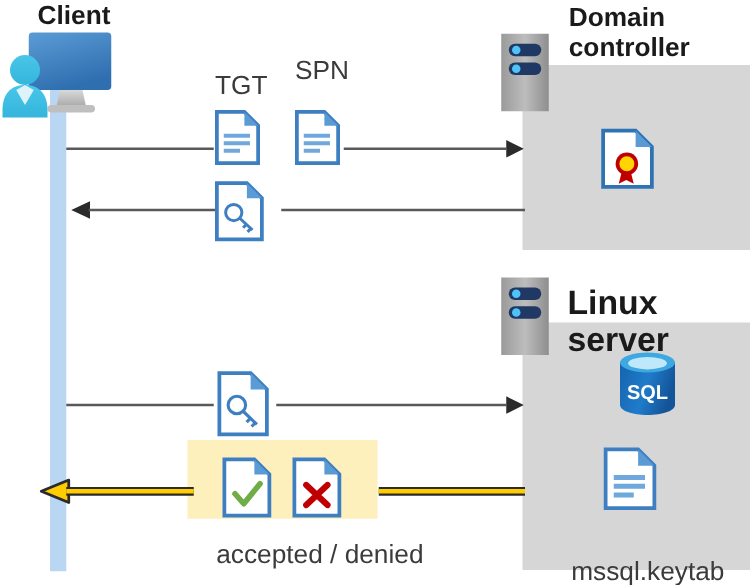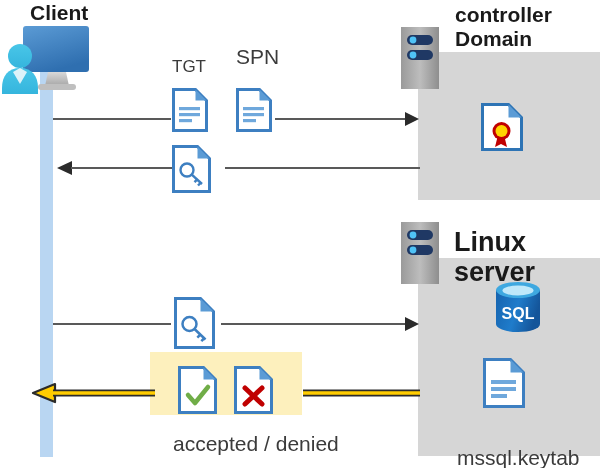--- a/index.html
+++ b/index.html
@@ -58,22 +58,22 @@
       </linearGradient>
     </defs>
     <rect x="0" y="0" width="38" height="62" fill="url(#gSrv1)"></rect>
     <rect x="6" y="8" width="26" height="10" rx="5" fill="#1f3864"></rect>
     <circle cx="12" cy="13" r="3.4" fill="#4fc3f7"></circle>
     <rect x="6" y="23" width="26" height="10" rx="5" fill="#1f3864"></rect>
     <circle cx="12" cy="28" r="3.4" fill="#4fc3f7"></circle>
   </svg>
 </div>
 <div class="abs title" style="left:455px;top:3px;font-size:21px;">
+  <div>Domain</div>
   <div>controller</div>
-  <div>Domain</div>
 </div>
 
 <div class="abs" style="left:481px;top:103px;width:42px;height:48px;">
   <svg width="42" height="48" viewBox="0 0 42 48">
     <path d="M1.5 1.5 h26 l13 13 v32 h-39 z" fill="#ffffff" stroke="#2e74b5" stroke-width="3"></path>
     <path d="M27.5 1.5 v13 h13 z" fill="#5b9bd5"></path>
     <path d="M17 32 l-3 12 l6 -3 l6 3 l-3 -12 z" fill="#c00000"></path>
     <circle cx="20.5" cy="28" r="9" fill="#c00000"></circle>
     <circle cx="20.5" cy="28" r="6" fill="#ffd400"></circle>
   </svg>
@@ -126,21 +126,21 @@
 </div>
 <div class="abs" style="left:172px;top:88px;width:36px;height:44px;">
   <svg width="36" height="44" viewBox="0 0 36 44">
     <path d="M1.5 1.5 h22 l11 11 v30 h-33 z" fill="#ffffff" stroke="#3d7fc1" stroke-width="3"></path>
     <path d="M23.5 1.5 v11 h11 z" fill="#5b9bd5"></path>
     <rect x="7" y="19" width="21" height="3.2" fill="#6fa8dc"></rect>
     <rect x="7" y="25" width="21" height="3.2" fill="#6fa8dc"></rect>
     <rect x="7" y="31" width="13" height="3.2" fill="#6fa8dc"></rect>
   </svg>
 </div>
-<div class="abs doclabel" style="left:172px;top:57px;font-size:17px;">TGT</div>
+<div class="abs doclabel" style="left:172px;top:57px;font-size:21px;">TGT</div>
 <div class="abs" style="left:236px;top:88px;width:36px;height:44px;">
   <svg width="36" height="44" viewBox="0 0 36 44">
     <path d="M1.5 1.5 h22 l11 11 v30 h-33 z" fill="#ffffff" stroke="#3d7fc1" stroke-width="3"></path>
     <path d="M23.5 1.5 v11 h11 z" fill="#5b9bd5"></path>
     <rect x="7" y="19" width="21" height="3.2" fill="#6fa8dc"></rect>
     <rect x="7" y="25" width="21" height="3.2" fill="#6fa8dc"></rect>
     <rect x="7" y="31" width="13" height="3.2" fill="#6fa8dc"></rect>
   </svg>
 </div>
 <div class="abs doclabel" style="left:236px;top:45px;font-size:21px;">SPN</div>

